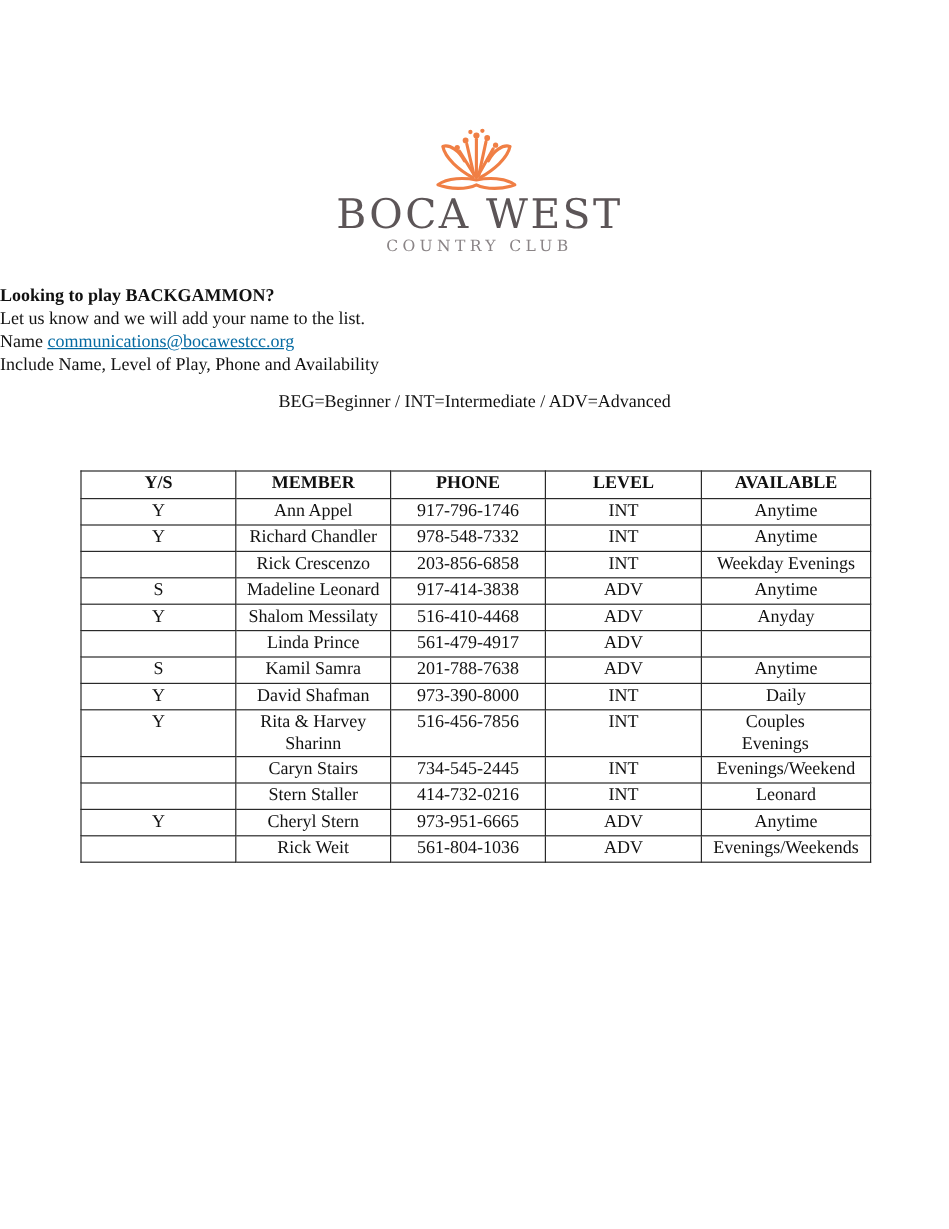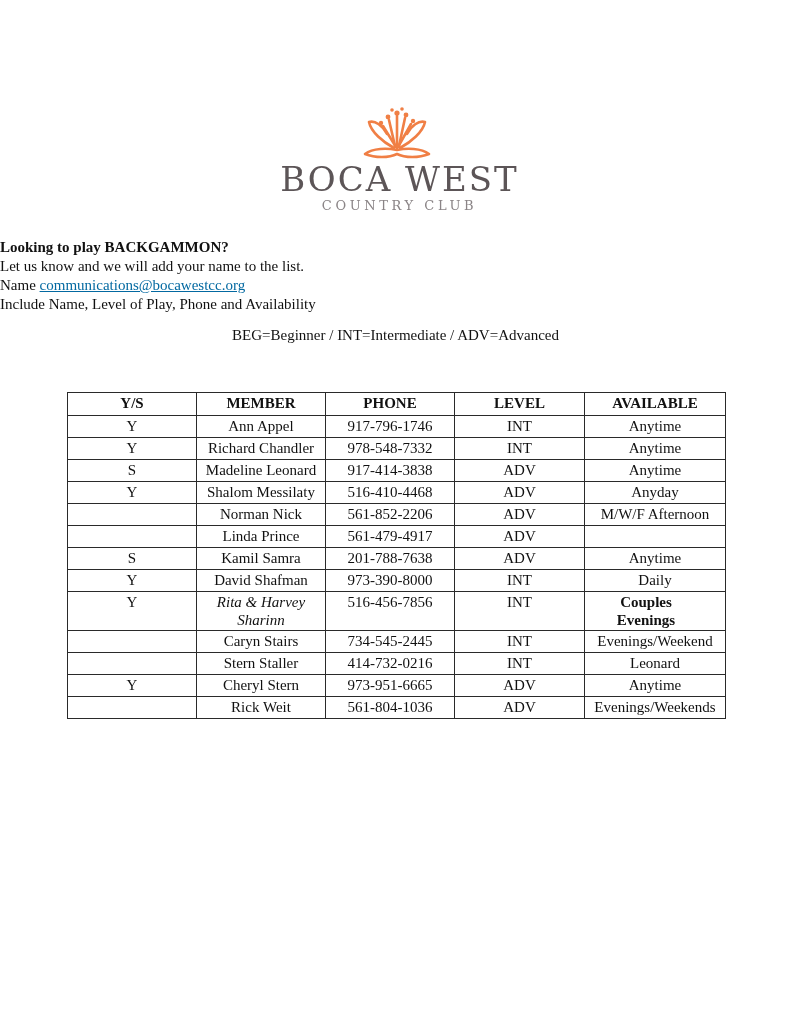--- a/index.html
+++ b/index.html
@@ -178,42 +178,42 @@
       <td>Anytime</td>
     </tr>
     <tr>
       <td>Y</td>
       <td>Richard Chandler</td>
       <td>978-548-7332</td>
       <td>INT</td>
       <td>Anytime</td>
     </tr>
     <tr>
+      <td></td>
+      <td>Rick Crescenzo</td>
+      <td>203-856-6858</td>
+      <td>INT</td>
+      <td>Weekday Evenings</td>
+    </tr>
+    <tr>
       <td>S</td>
       <td>Madeline Leonard</td>
       <td>917-414-3838</td>
       <td>ADV</td>
       <td>Anytime</td>
     </tr>
     <tr>
       <td>Y</td>
       <td>Shalom Messilaty</td>
       <td>516-410-4468</td>
       <td>ADV</td>
       <td>Anyday</td>
     </tr>
     <tr>
       <td></td>
-      <td>Norman Nick</td>
-      <td>561-852-2206</td>
-      <td>ADV</td>
-      <td>M/W/F Afternoon</td>
-    </tr>
-    <tr>
-      <td></td>
       <td>Linda Prince</td>
       <td>561-479-4917</td>
       <td>ADV</td>
       <td></td>
     </tr>
     <tr>
       <td>S</td>
       <td>Kamil Samra</td>
       <td>201-788-7638</td>
       <td>ADV</td>
@@ -221,24 +221,24 @@
     </tr>
     <tr>
       <td>Y</td>
       <td>David Shafman</td>
       <td>973-390-8000</td>
       <td>INT</td>
       <td>Daily</td>
     </tr>
     <tr>
       <td>Y</td>
-      <td style="padding-left:14px;padding-right:14px;font-style:italic;">Rita &amp; Harvey Sharinn</td>
+      <td style="padding-left:14px;padding-right:14px;">Rita &amp; Harvey Sharinn</td>
       <td>516-456-7856</td>
       <td>INT</td>
-      <td style="padding-left:30px;padding-right:48px;font-weight:bold;">Couples Evenings</td>
+      <td style="padding-left:30px;padding-right:48px;">Couples Evenings</td>
     </tr>
     <tr>
       <td></td>
       <td>Caryn Stairs</td>
       <td>734-545-2445</td>
       <td>INT</td>
       <td>Evenings/Weekend</td>
     </tr>
     <tr>
       <td></td>

